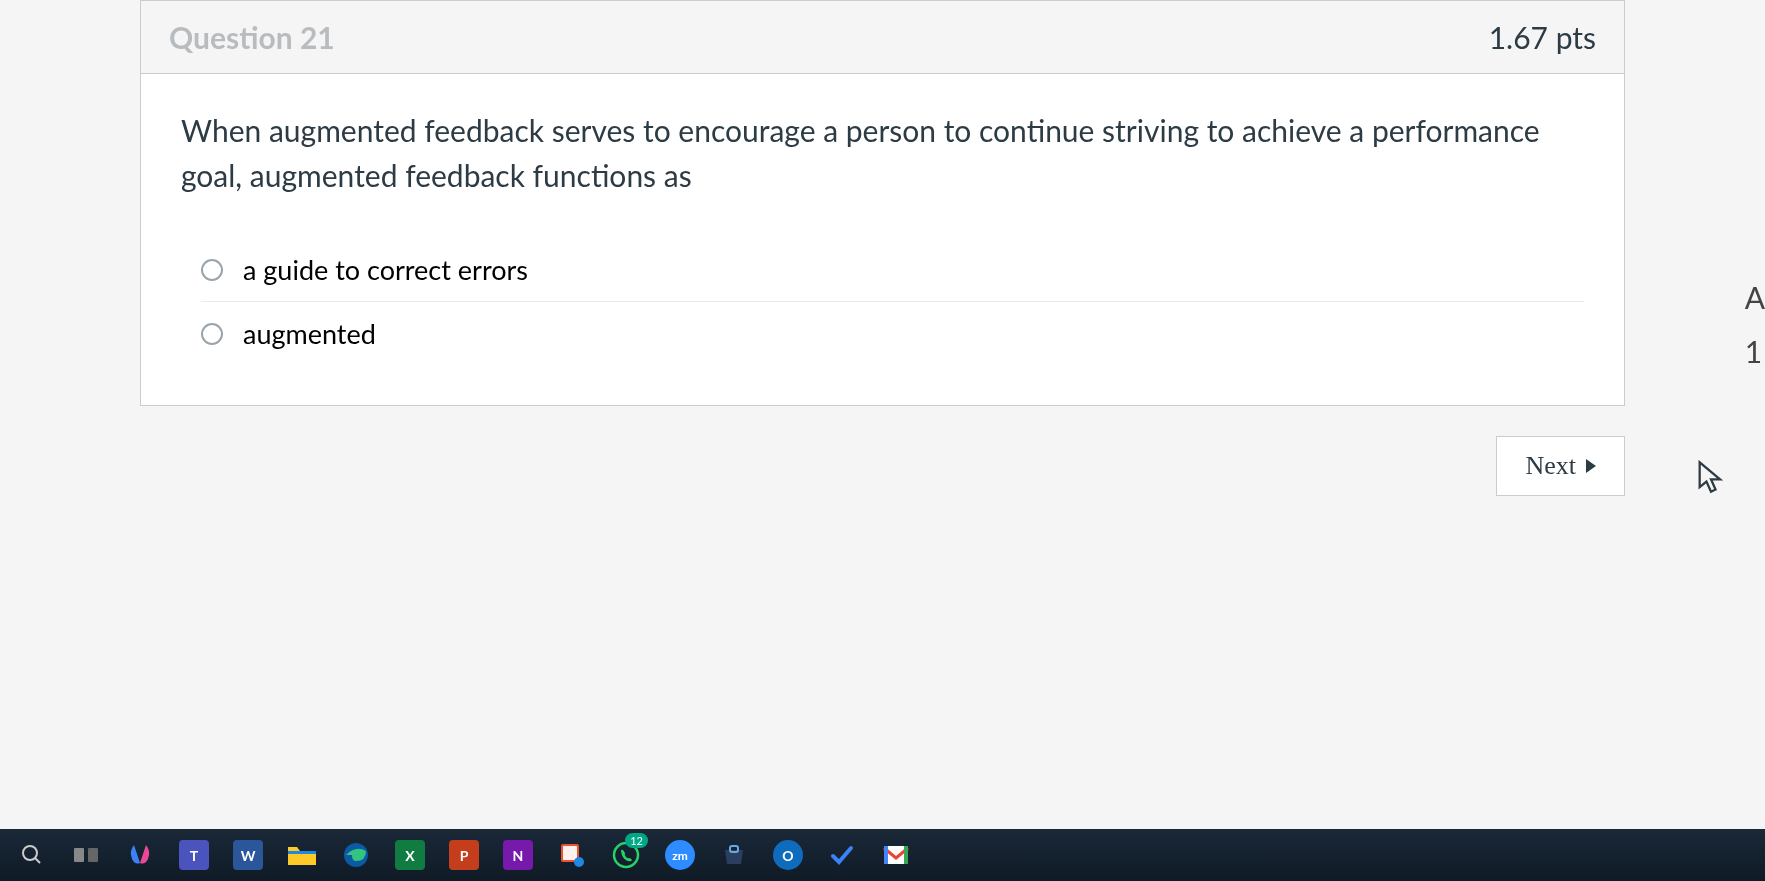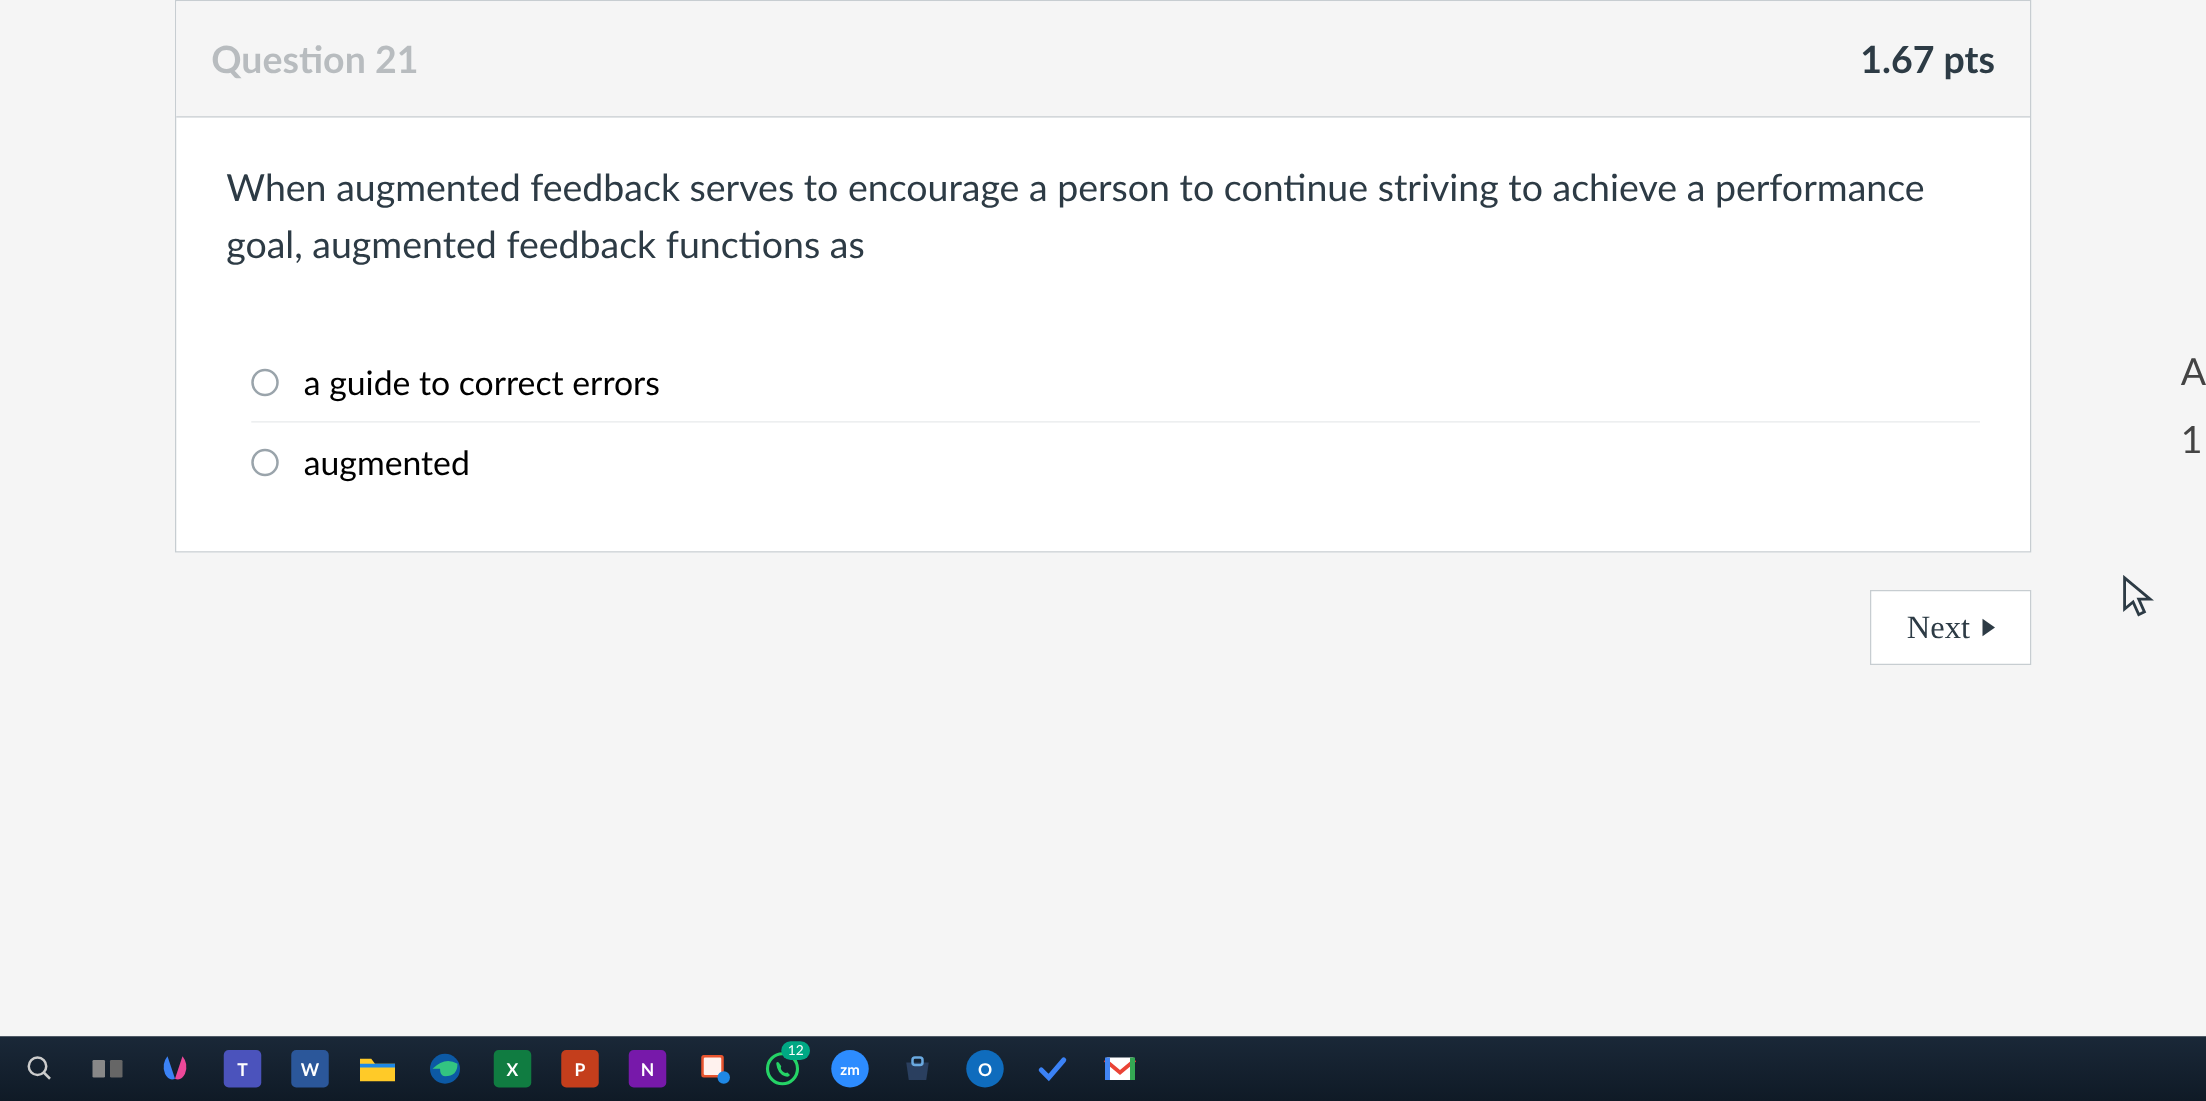--- a/index.html
+++ b/index.html
@@ -21,44 +21,44 @@
     }
     .question-card {
       background: #fff;
       border: 1px solid #c7cdd1;
       margin-top: 0;
       position: relative;
     }
     .question-header {
       background: #f5f5f5;
       border-bottom: 1px solid #c7cdd1;
-      padding: 28px 28px;
+      padding: 18px 28px;
       display: flex;
       justify-content: space-between;
       align-items: center;
       font-weight: bold;
       font-size: 30px;
       color: #2d3b45;
     }
     .question-header .q-number {
       opacity: 0.3;
     }
     .points {
       font-size: 30px;
-      font-weight: bold;
+      font-weight: normal;
       color: #2d3b45;
     }
     .question-body {
       padding: 34px 40px 40px 40px;
     }
     .question-text {
       font-size: 30px;
       color: #2d3b45;
       line-height: 1.5;
-      margin-bottom: 56px;
+      margin-bottom: 40px;
     }
     .answers {
       padding-left: 20px;
     }
     .answer-row {
       display: flex;
       align-items: center;
       padding: 15px 0;
       border-top: 1px solid #e8eaec;
       cursor: pointer;

